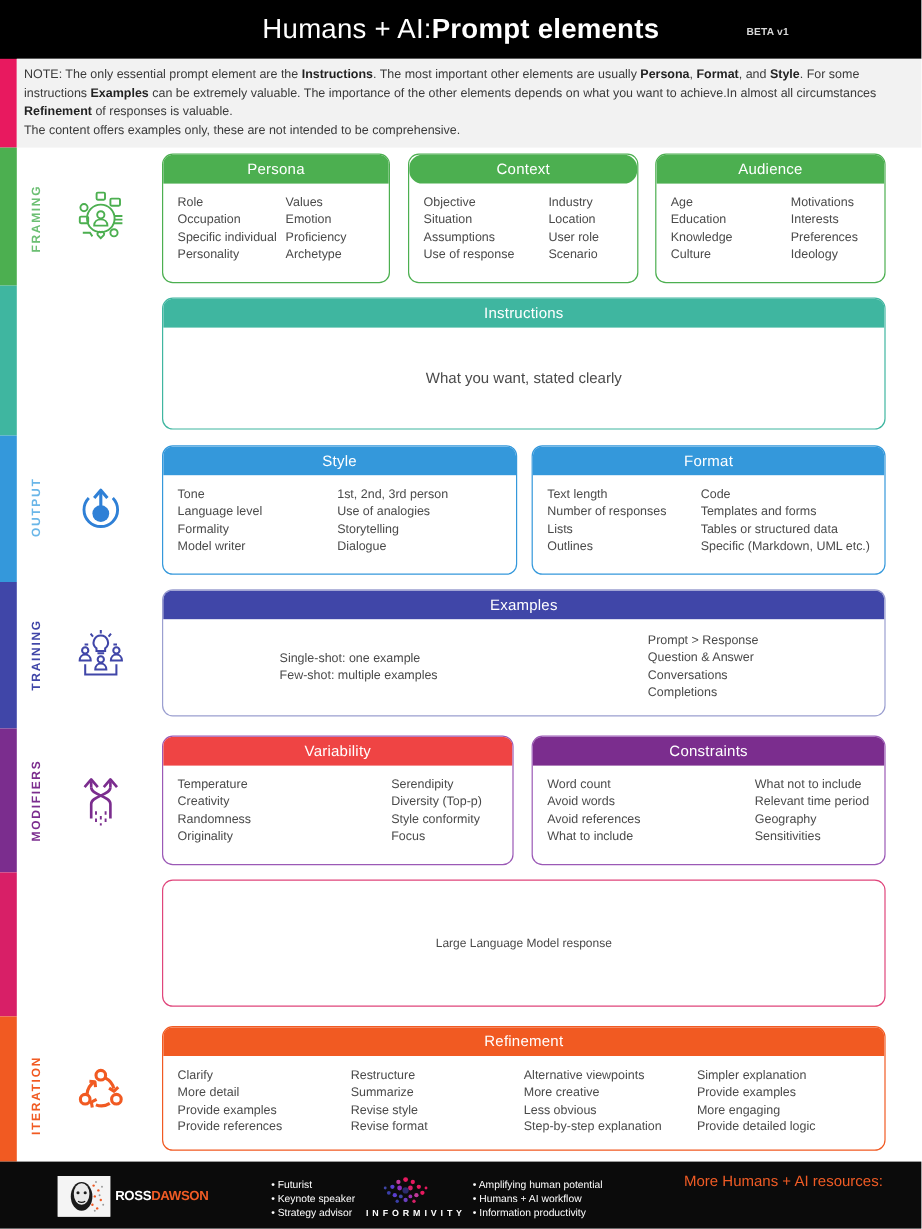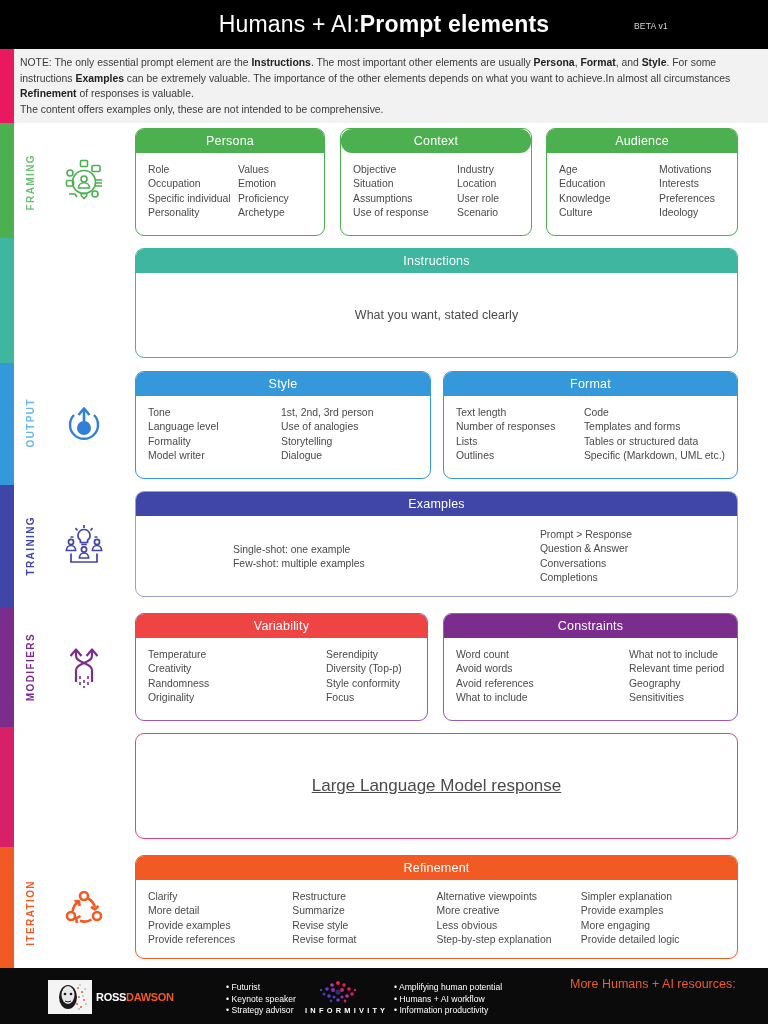--- a/index.html
+++ b/index.html
@@ -14,21 +14,21 @@
   
   .header {
     position: absolute; left: 0; top: 0; width: 768px; height: 49px;
     background: #000000;
     display: flex; align-items: center; justify-content: center;
   }
   .title { color: #ffffff; font-size: 23px; font-weight: 300; letter-spacing: .2px; white-space: nowrap;}
   .title b { font-weight: 700; }
   .beta {
     position: absolute; left: 622px; top: 21px;
-    color: #d8d8d8; font-size: 8.5px; font-weight: 400; letter-spacing: .2px; margin-left: 12px;
+    color: #d8d8d8; font-size: 8.5px; font-weight: 700; letter-spacing: .2px;
   }
 
   
   .note {
     position: absolute; left: 14px; top: 49px; width: 754px; height: 74px;
     background: #f2f2f2; padding: 6px 10px 0 6px;
     color: #3a3a3a; font-size: 10.4px; line-height: 15.6px;
   }
   .note b { font-weight: 700; color: #222; }
 
@@ -58,21 +58,21 @@
   .card-bd { padding: 10px 12px 10px 12px; }
   .cols { display:flex; }
   .col { display:flex; flex-direction:column; }
   .col li, .col div.itm {
     list-style:none; color:#4a4a4a; font-size:10.4px; line-height:14.4px; white-space:nowrap;
   }
   .plain-card {
     position:absolute; border-radius:9px; border:1.3px solid #e0457b; background:#fff;
     display:flex; align-items:center; justify-content:center;
   }
-  .plain-card span { color:#4a4a4a; font-size:17px;text-decoration:underline; }
+  .plain-card span { color:#4a4a4a; font-size:10px; }
   .centered-txt { text-align:center; color:#4a4a4a; font-size:12.5px; }
 
   
   .footer {
     position:absolute; left:0; top:968px; width:768px; height:56px; background:#0b0b0b;
   }
   .rd-logo {
     position:absolute; left:48px; top:980px; width:44px; height:34px;
     background:#f2f2f2; overflow:hidden;
   }

